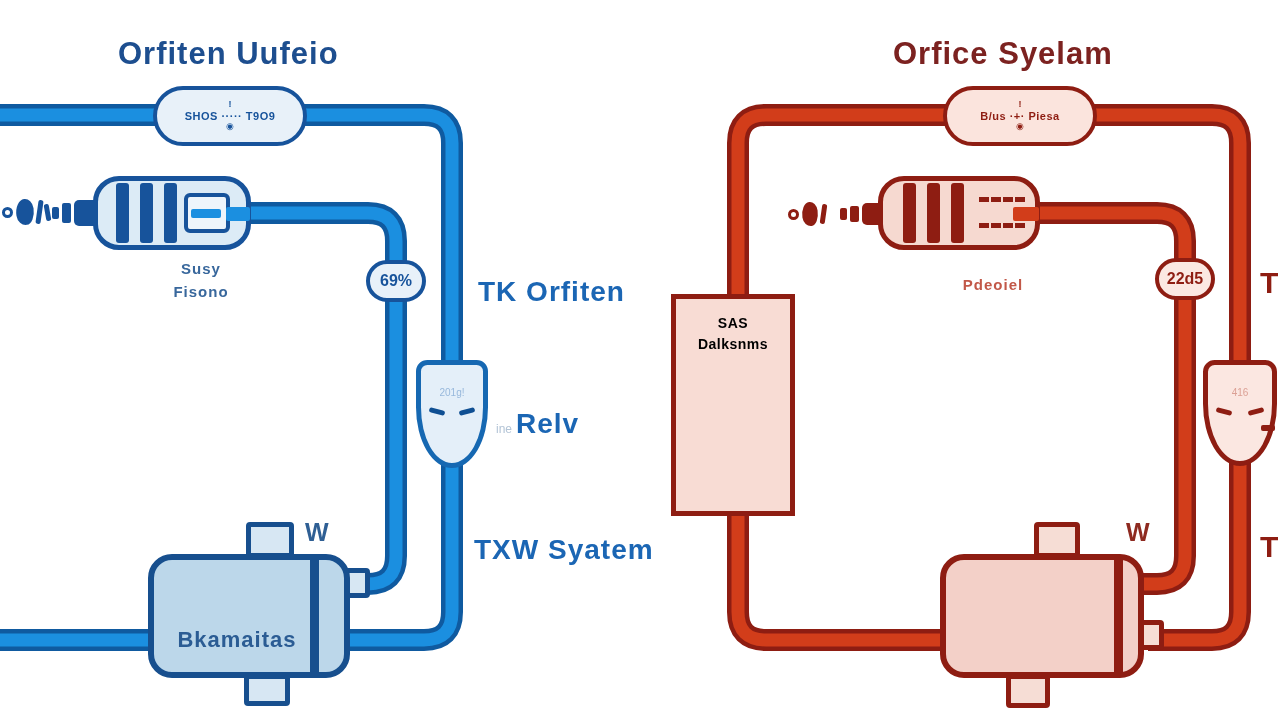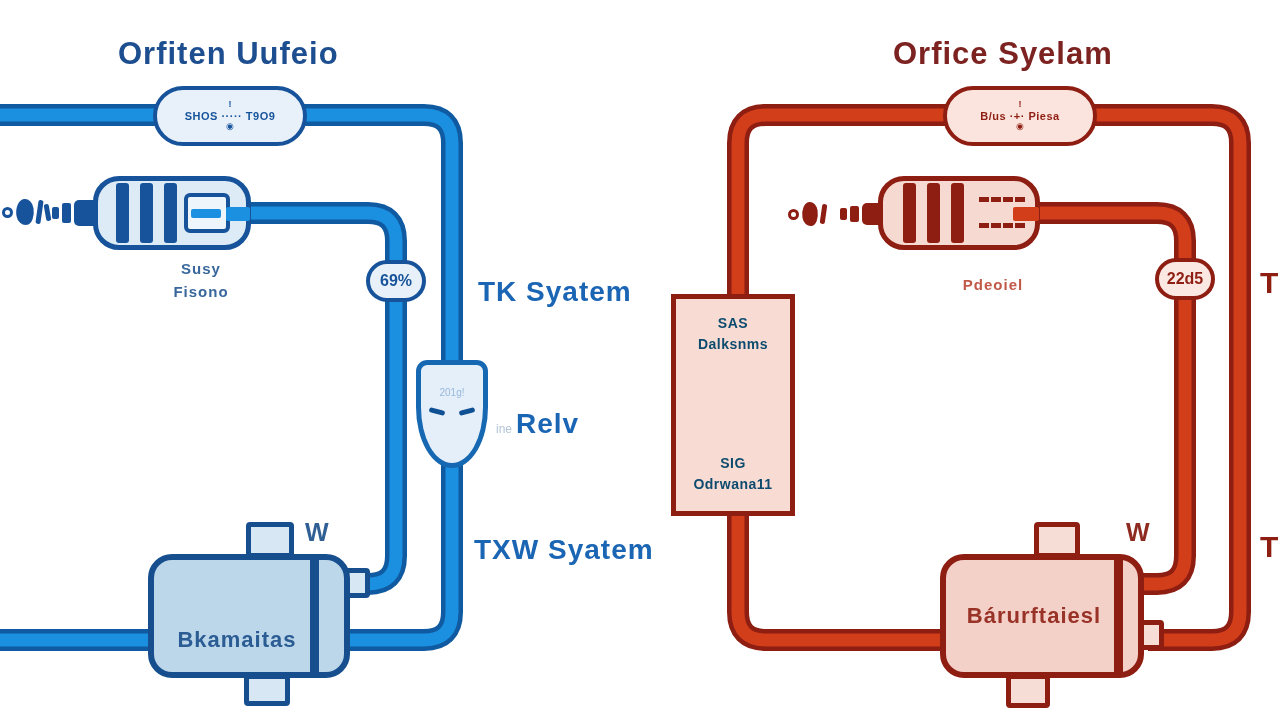--- a/index.html
+++ b/index.html
@@ -90,21 +90,21 @@
   .tank.blue .divider{background:#174f8e;}
   .tank.red .divider{background:#8e1d12;}
   .tank .tlabel{position:absolute;left:8px;text-align:center;font-size:22px;font-weight:bold;letter-spacing:1px;}
   .tank.blue .tlabel{color:#2b5c94;width:150px;margin-top:48px;}
   .tank.red .tlabel{color:#993227;width:160px;}
   .nub{position:absolute;z-index:2;box-sizing:border-box;border-radius:4px;}
   .nub.blue{background:#d7e7f3;border:5px solid #174f8e;}
   .nub.red{background:#f6ddd5;border:5px solid #8e1d12;}
 
   
-  .bigbox{background:#f8dcd4;border:5px solid #8e1d12;color:#0c4a6e;
+  .bigbox{background:#f8dcd4;border:5px solid #8e1d12;color:#000000;
     font-weight:bold;font-size:14px;text-align:center;letter-spacing:.5px;}
   .bigbox .topTxt{position:absolute;left:0;right:0;top:14px;line-height:1.5;}
   .bigbox .botTxt{position:absolute;left:0;right:0;bottom:16px;line-height:1.5;}
 
   
   .sysLbl{font-size:28px;font-weight:bold;letter-spacing:1px;}
   .sysLbl.blue{color:#1b66b4;}
   .wLbl{font-size:25px;font-weight:bold;}
   .wLbl.blue{color:#2f5f94;}
   .wLbl.red{color:#8e2a20;}
@@ -169,21 +169,21 @@
   </div>
   <div class="lbl smallLbl blue" style="left:146px;top:258px;width:110px;">
     <div>Susy</div>
     <div>Fisono</div>
   </div>
 
   <div class="comp gauge blue" style="left:366px;top:260px;width:60px;height:42px;">
     <span>69%</span>
   </div>
 
-  <div class="lbl sysLbl blue" style="left:478px;top:276px;">TK Syatem</div>
+  <div class="lbl sysLbl blue" style="left:478px;top:276px;">TK Orfiten</div>
 
   <div class="comp valve blue" style="left:416px;top:360px;width:72px;height:108px;">
     <span class="faint">201g!</span>
     <span class="eye eyeL"></span>
     <span class="eye eyeR"></span>
   </div>
   <div class="lbl" style="left:496px;top:408px;">
     <span class="prefix">ine</span><span class="sysLbl blue">Relv</span>
   </div>
 
@@ -203,24 +203,20 @@
   <div class="comp pill red" style="left:943px;top:86px;width:154px;height:60px;">
     <span class="tick">!</span>
     <span class="main">B/us ·+· Piesa</span>
     <span class="dot">◉</span>
   </div>
 
   <div class="comp bigbox" style="left:671px;top:294px;width:124px;height:222px;">
     <div class="topTxt">
       <div>SAS</div>
       <div>Dalksnms</div>
-    </div>
-    <div class="botTxt">
-      <div>SIG</div>
-      <div>Odrwana11</div>
     </div>
   </div>
 
   <div class="comp glyphs red" style="left:788px;top:198px;height:32px;">
     <span class="ring"></span>
     <span class="blob" style="width:16px;height:24px;"></span>
     <span class="barA" style="height:20px;"></span>
   </div>
   <div class="comp plug red" style="left:840px;top:200px;height:28px;">
     <span class="p1"></span>
@@ -235,27 +231,32 @@
     <span class="dash-row" style="left:96px;top:16px;"></span>
     <span class="dash-row" style="left:96px;top:42px;"></span>
     <span class="cyl-core red" style="left:130px;top:26px;width:26px;"></span>
   </div>
   <div class="lbl smallLbl red" style="left:938px;top:274px;width:110px;">Pdeoiel</div>
 
   <div class="comp gauge red" style="left:1155px;top:258px;width:60px;height:42px;">
     <span>22d5</span>
   </div>
 
+  <div class="comp valve red" style="left:1203px;top:360px;width:74px;height:106px;">
+    <span class="faint">416</span>
+    <span class="eye eyeL"></span>
+    <span class="eye eyeR"></span>
+    <span class="notch"></span>
+  </div>
 
   <div class="lbl wLbl red" style="left:1126px;top:518px;">W</div>
 
   <div class="lbl edgeT" style="left:1260px;top:266px;">T</div>
   <div class="lbl edgeT" style="left:1260px;top:530px;">T</div>
 
   <div class="nub red" style="left:1034px;top:522px;width:46px;height:36px;"></div>
   <div class="nub red" style="left:1006px;top:674px;width:44px;height:34px;"></div>
   <div class="nub red" style="left:1134px;top:620px;width:30px;height:30px;"></div>
   <div class="comp tank red" style="left:940px;top:554px;width:204px;height:124px;">
     <span class="divider" style="left:168px;"></span>
-    <span class="tlabel">Bárurftaiesl</span>
   </div>
 
 </div>
 
 </body></html>

